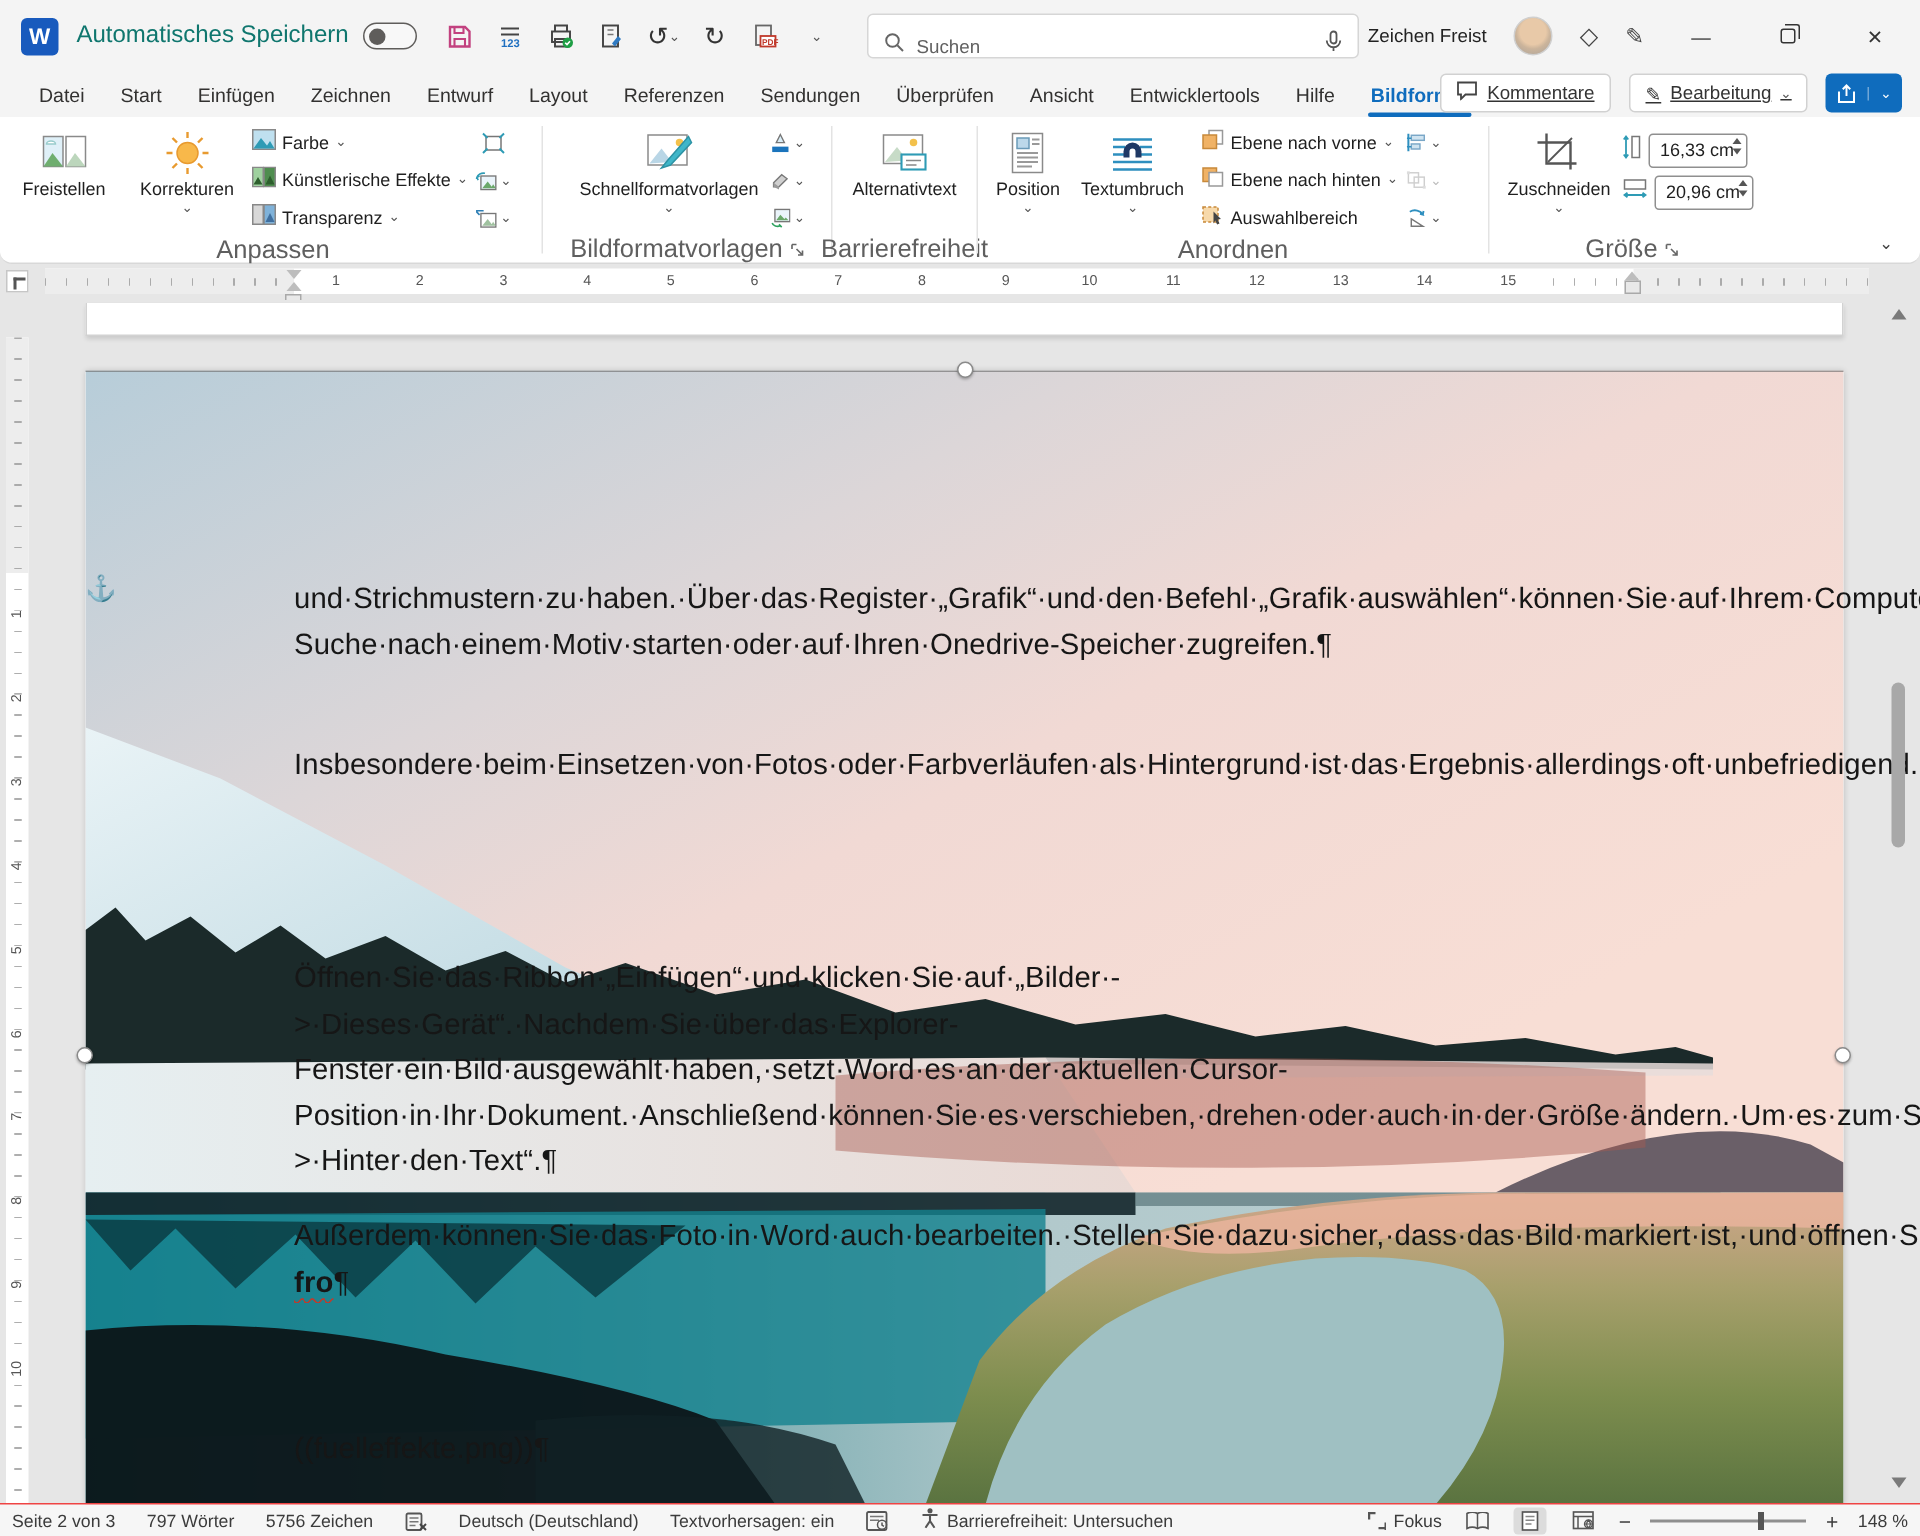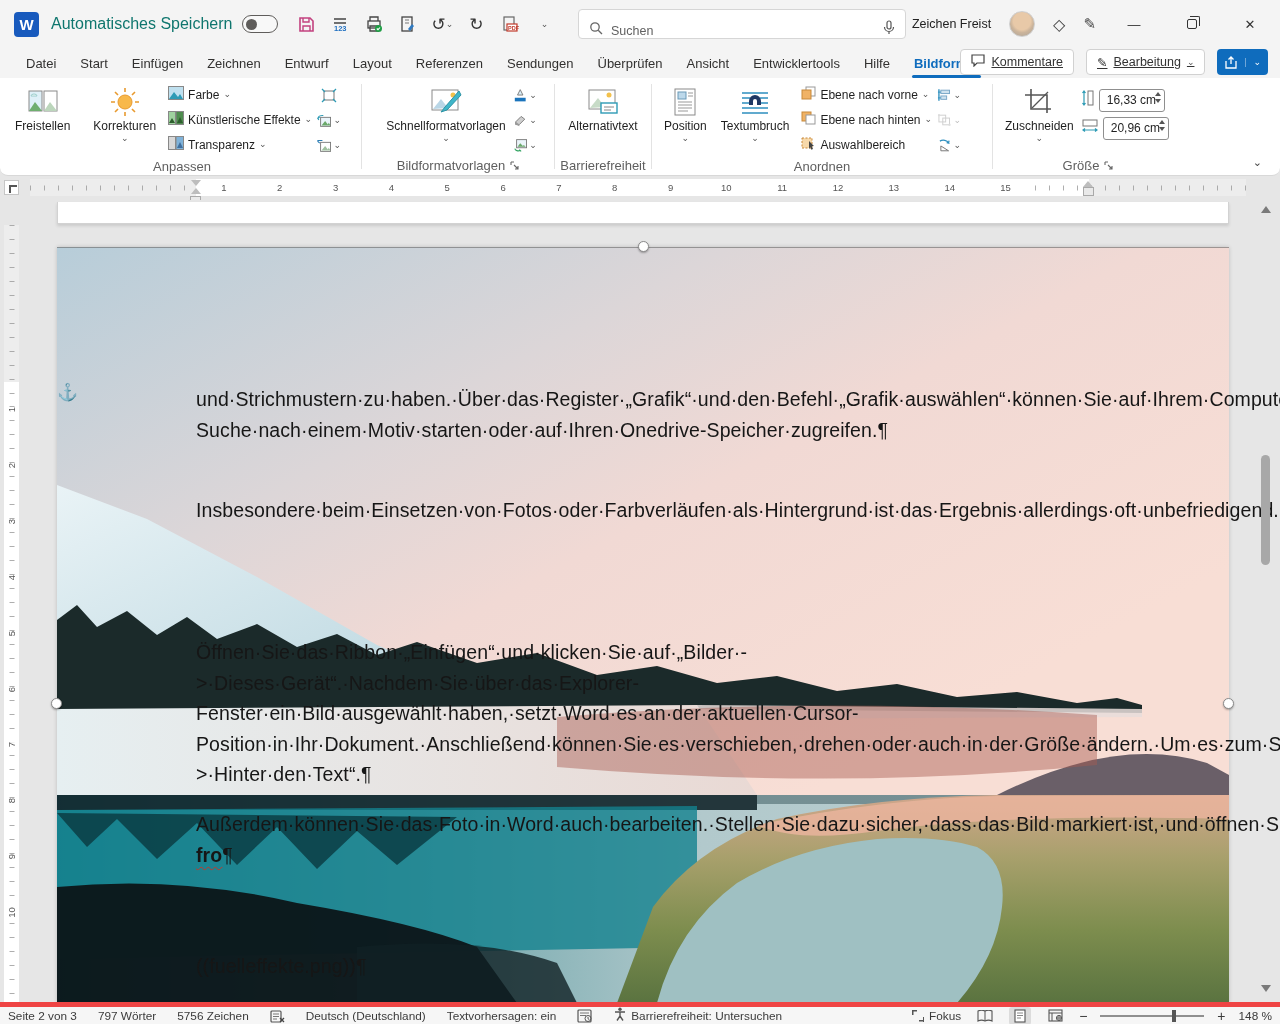--- a/index.html
+++ b/index.html
@@ -44,21 +44,21 @@
   .share-btn { height:26px; background:#0f6cbd; border-radius:4px; display:flex; align-items:center; color:#fff; }
   .share-btn .seg { padding:0 7px; display:flex; align-items:center; }
   .share-btn .seg + .seg { border-left:1px solid rgba(255,255,255,.4); }
   .share-btn .chev { color:#fff; }
 
   
   .ribbon { height:98px; background:#fff; border-bottom:1px solid #d8d8d8; border-radius:0 0 8px 8px;
     display:flex; align-items:stretch; padding:2px 4px 0 8px; position:relative; }
   .rb-group { display:flex; flex-direction:column; }
   .rb-content { flex:1; display:flex; align-items:flex-start; }
-  .rb-label { height:19px; font-size:13px; color:#5f5f5f; display:flex; align-items:center; justify-content:center; gap:5px; }
+  .rb-label { height:19px; font-size:17px; color:#5f5f5f; display:flex; align-items:center; justify-content:center; gap:5px; }
   .rb-divider { width:1px; background:#e3e3e3; margin:4px 5px 6px; }
   .big-btn { display:flex; flex-direction:column; align-items:center; justify-content:flex-start;
     padding:4px 7px 0; font-size:12px; color:#1f1f1f; border-radius:4px; text-align:center; line-height:1.15; }
   .big-btn .ic { height:36px; display:flex; align-items:center; justify-content:center; }
   .menu-col { display:flex; flex-direction:column; justify-content:flex-start; padding-top:2px; }
   .menu-row { display:flex; align-items:center; gap:4px; font-size:12px; color:#1f1f1f; height:25px; padding:0 5px; white-space:nowrap; }
   .small-col { display:flex; flex-direction:column; gap:3px; padding-top:4px; }
   .small-btn { width:24px; height:22px; display:flex; align-items:center; justify-content:center; gap:2px; }
   .disabled { opacity:.4; }
   .spin-row { display:flex; align-items:center; gap:4px; height:28px; }
@@ -116,21 +116,21 @@
   .para b.fro { font-weight:bold; text-decoration:underline wavy #c0392b 1px; text-underline-offset:4px; }
 
   
   .vscroll { position:absolute; right:6px; top:0; width:16px; height:802px; }
   .vscroll .arr { position:absolute; left:3px; width:0; height:0; border-left:5px solid transparent; border-right:5px solid transparent; }
   .vscroll .up { top:6px; border-bottom:7px solid #7a7a7a; }
   .vscroll .down { bottom:10px; border-top:7px solid #7a7a7a; }
   .vscroll .thumb { position:absolute; left:3px; top:255px; width:9px; height:110px; background:#a8a8a8; border-radius:5px; }
 
   
-  .statusbar { height:22px; background:#f6f6f6; border-top:5px solid #ef4444; display:flex; align-items:center;
+  .statusbar { height:22px; background:#f6f6f6; border-top:1px solid #ef4444; display:flex; align-items:center;
     font-size:11.8px; color:#3b3b3b; padding:0 8px; position:relative; }
   .sb-left { display:flex; align-items:center; gap:21px; }
   .sb-right { position:absolute; right:8px; display:flex; align-items:center; gap:13px; }
   .sb-item { display:flex; align-items:center; gap:5px; white-space:nowrap; }
   .view-ic { width:22px; height:18px; display:flex; align-items:center; justify-content:center; border-radius:3px; }
   .view-ic.active { background:#dcdcdc; }
   .zoom-track { width:104px; height:2px; background:#8f8f8f; position:relative; }
   .zoom-thumb { position:absolute; left:72px; top:-5px; width:4px; height:12px; background:#555; }
   .focus-glyph { width:12px; height:12px; position:relative; }
   .focus-glyph::before { content:""; position:absolute; inset:0;

